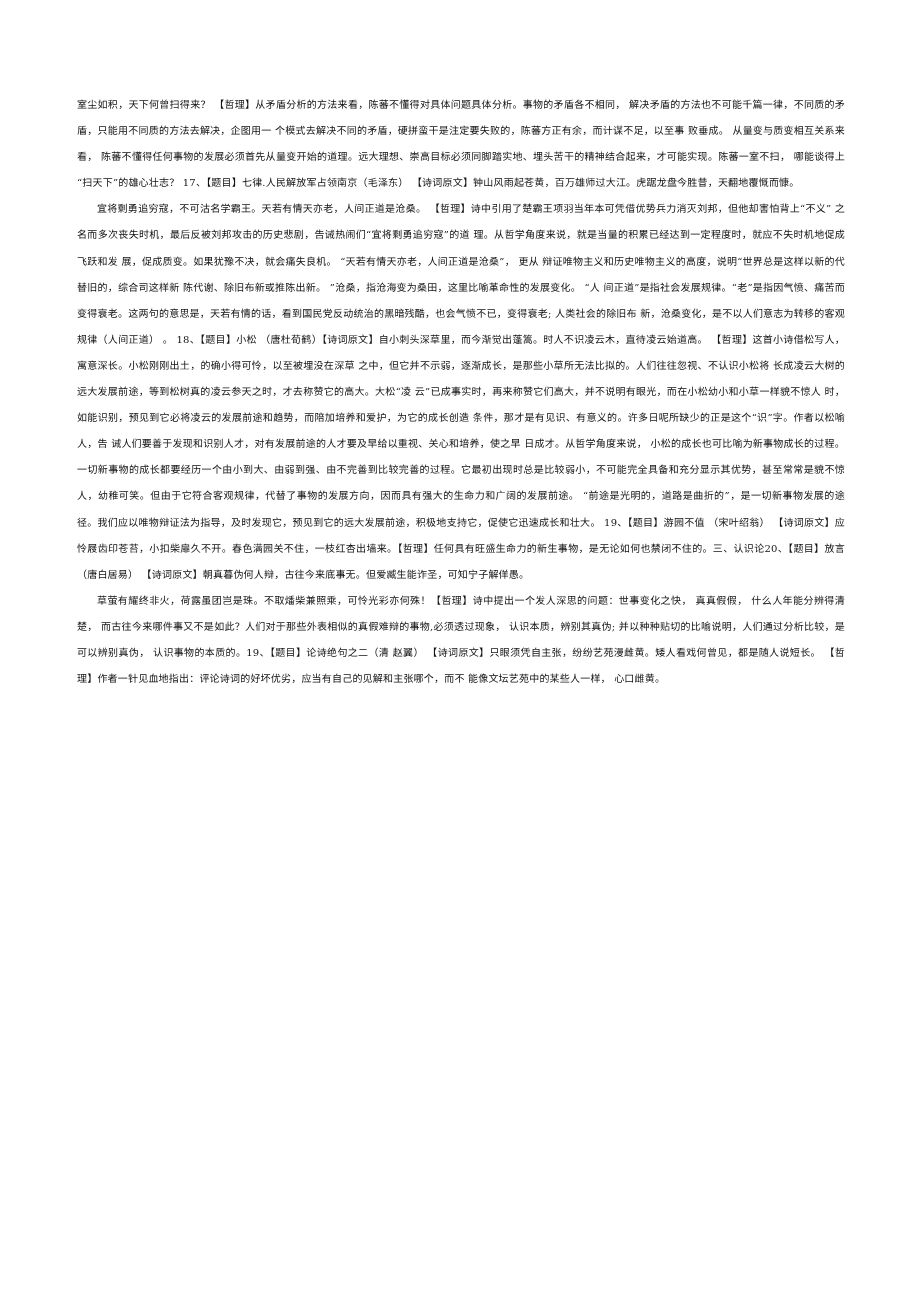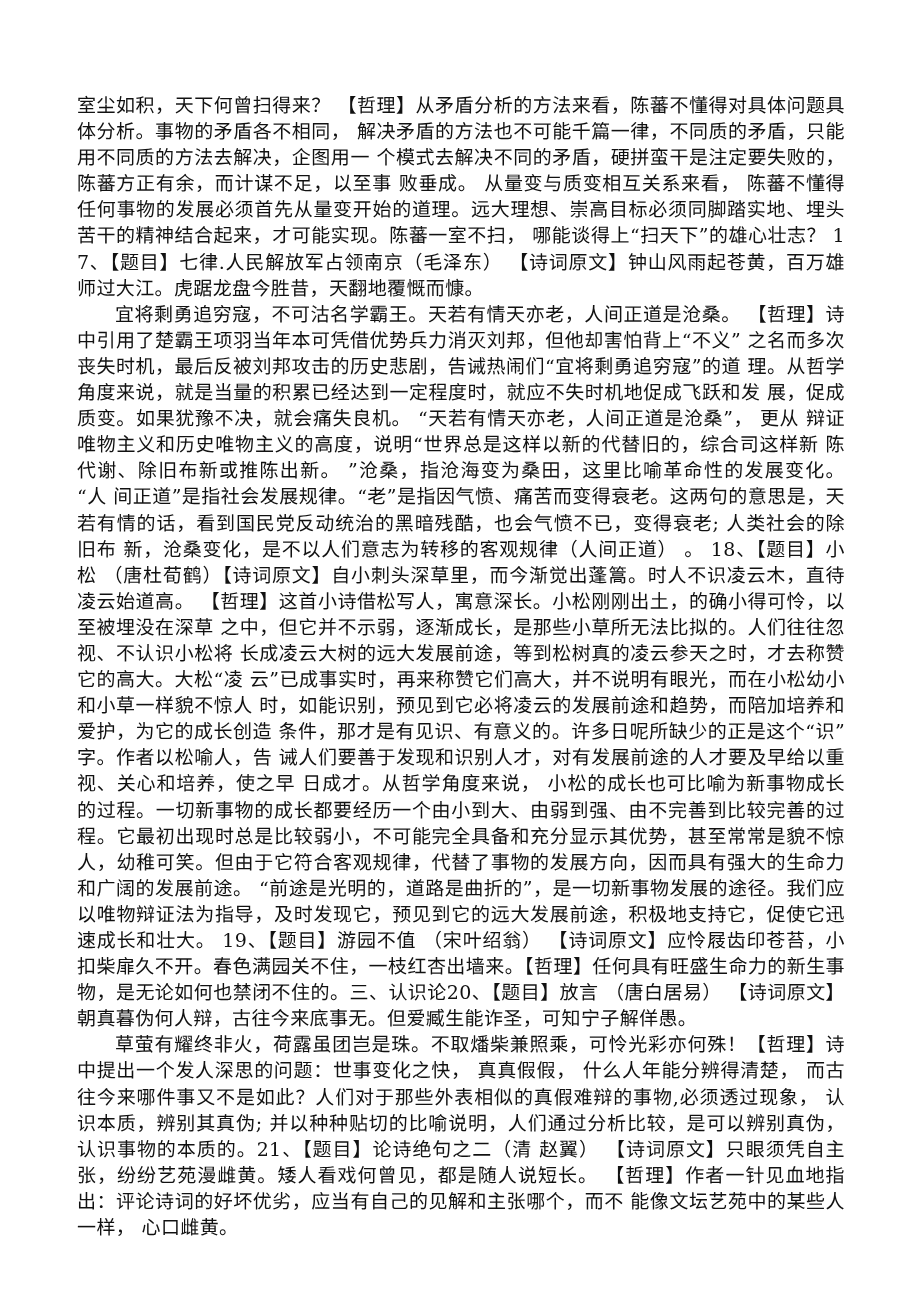--- a/index.html
+++ b/index.html
@@ -16,21 +16,21 @@
     background: #ffffff;
     overflow: hidden;
     box-sizing: border-box;
   }
   .doc-body {
     position: absolute;
     left: 77px;
     top: 92px;
     width: 768px;
     font-family: "DejaVu Serif", "Liberation Serif", serif;
-    font-size: 19px;
+    font-size: 10px;
     line-height: 26.1px;
     color: #111111;
     text-align: justify;
     text-justify: inter-ideograph;
     letter-spacing: 0.02em;
     -webkit-font-smoothing: antialiased;
   }
   .para {
     margin: 0;
     text-align: justify;
@@ -42,15 +42,15 @@
     text-indent: 2em;
   }
 </style>
 </head>
 <body>
 
 <div class="page">
   <div class="doc-body">
     <p class="para">室尘如积，天下何曾扫得来？ 【哲理】从矛盾分析的方法来看，陈蕃不懂得对具体问题具体分析。事物的矛盾各不相同， 解决矛盾的方法也不可能千篇一律，不同质的矛盾，只能用不同质的方法去解决，企图用一 个模式去解决不同的矛盾，硬拼蛮干是注定要失败的，陈蕃方正有余，而计谋不足，以至事 败垂成。 从量变与质变相互关系来看， 陈蕃不懂得任何事物的发展必须首先从量变开始的道理。远大理想、崇高目标必须同脚踏实地、埋头苦干的精神结合起来，才可能实现。陈蕃一室不扫， 哪能谈得上“扫天下”的雄心壮志？ 17、【题目】七律.人民解放军占领南京（毛泽东） 【诗词原文】钟山风雨起苍黄，百万雄师过大江。虎踞龙盘今胜昔，天翻地覆慨而慷。</p>
     <p class="para indent">宜将剩勇追穷寇，不可沽名学霸王。天若有情天亦老，人间正道是沧桑。 【哲理】诗中引用了楚霸王项羽当年本可凭借优势兵力消灭刘邦，但他却害怕背上“不义” 之名而多次丧失时机，最后反被刘邦攻击的历史悲剧，告诫热闹们“宜将剩勇追穷寇”的道 理。从哲学角度来说，就是当量的积累已经达到一定程度时，就应不失时机地促成飞跃和发 展，促成质变。如果犹豫不决，就会痛失良机。 “天若有情天亦老，人间正道是沧桑”， 更从 辩证唯物主义和历史唯物主义的高度，说明“世界总是这样以新的代替旧的，综合司这样新 陈代谢、除旧布新或推陈出新。 ”沧桑，指沧海变为桑田，这里比喻革命性的发展变化。 “人 间正道”是指社会发展规律。“老”是指因气愤、痛苦而变得衰老。这两句的意思是，天若有情的话，看到国民党反动统治的黑暗残酷，也会气愤不已，变得衰老; 人类社会的除旧布 新，沧桑变化，是不以人们意志为转移的客观规律（人间正道） 。 18、【题目】小松 （唐杜荀鹤）【诗词原文】自小刺头深草里，而今渐觉出蓬篙。时人不识凌云木，直待凌云始道高。 【哲理】这首小诗借松写人，寓意深长。小松刚刚出土，的确小得可怜，以至被埋没在深草 之中，但它并不示弱，逐渐成长，是那些小草所无法比拟的。人们往往忽视、不认识小松将 长成凌云大树的远大发展前途，等到松树真的凌云参天之时，才去称赞它的高大。大松“凌 云”已成事实时，再来称赞它们高大，并不说明有眼光，而在小松幼小和小草一样貌不惊人 时，如能识别，预见到它必将凌云的发展前途和趋势，而陪加培养和爱护，为它的成长创造 条件，那才是有见识、有意义的。许多日呢所缺少的正是这个“识”字。作者以松喻人，告 诫人们要善于发现和识别人才，对有发展前途的人才要及早给以重视、关心和培养，使之早 日成才。从哲学角度来说， 小松的成长也可比喻为新事物成长的过程。一切新事物的成长都要经历一个由小到大、由弱到强、由不完善到比较完善的过程。它最初出现时总是比较弱小，不可能完全具备和充分显示其优势，甚至常常是貌不惊人，幼稚可笑。但由于它符合客观规律，代替了事物的发展方向，因而具有强大的生命力和广阔的发展前途。 “前途是光明的，道路是曲折的”，是一切新事物发展的途径。我们应以唯物辩证法为指导，及时发现它，预见到它的远大发展前途，积极地支持它，促使它迅速成长和壮大。 19、【题目】游园不值 （宋叶绍翁） 【诗词原文】应怜屐齿印苍苔，小扣柴扉久不开。春色满园关不住，一枝红杏出墙来。【哲理】任何具有旺盛生命力的新生事物，是无论如何也禁闭不住的。三、认识论20、【题目】放言 （唐白居易） 【诗词原文】朝真暮伪何人辩，古往今来底事无。但爱臧生能诈圣，可知宁子解佯愚。</p>
-    <p class="para indent">草萤有耀终非火，荷露虽团岂是珠。不取燔柴兼照乘，可怜光彩亦何殊！【哲理】诗中提出一个发人深思的问题：世事变化之快， 真真假假， 什么人年能分辨得清楚， 而古往今来哪件事又不是如此？人们对于那些外表相似的真假难辩的事物,必须透过现象， 认识本质，辨别其真伪; 并以种种贴切的比喻说明，人们通过分析比较，是可以辨别真伪， 认识事物的本质的。21、【题目】论诗绝句之二（清 赵翼） 【诗词原文】只眼须凭自主张，纷纷艺苑漫雌黄。矮人看戏何曾见，都是随人说短长。 【哲理】作者一针见血地指出：评论诗词的好坏优劣，应当有自己的见解和主张哪个，而不 能像文坛艺苑中的某些人一样， 心口雌黄。</p>
+    <p class="para indent">草萤有耀终非火，荷露虽团岂是珠。不取燔柴兼照乘，可怜光彩亦何殊！【哲理】诗中提出一个发人深思的问题：世事变化之快， 真真假假， 什么人年能分辨得清楚， 而古往今来哪件事又不是如此？人们对于那些外表相似的真假难辩的事物,必须透过现象， 认识本质，辨别其真伪; 并以种种贴切的比喻说明，人们通过分析比较，是可以辨别真伪， 认识事物的本质的。19、【题目】论诗绝句之二（清 赵翼） 【诗词原文】只眼须凭自主张，纷纷艺苑漫雌黄。矮人看戏何曾见，都是随人说短长。 【哲理】作者一针见血地指出：评论诗词的好坏优劣，应当有自己的见解和主张哪个，而不 能像文坛艺苑中的某些人一样， 心口雌黄。</p>
   </div>
 </div>
 
 </body></html>

